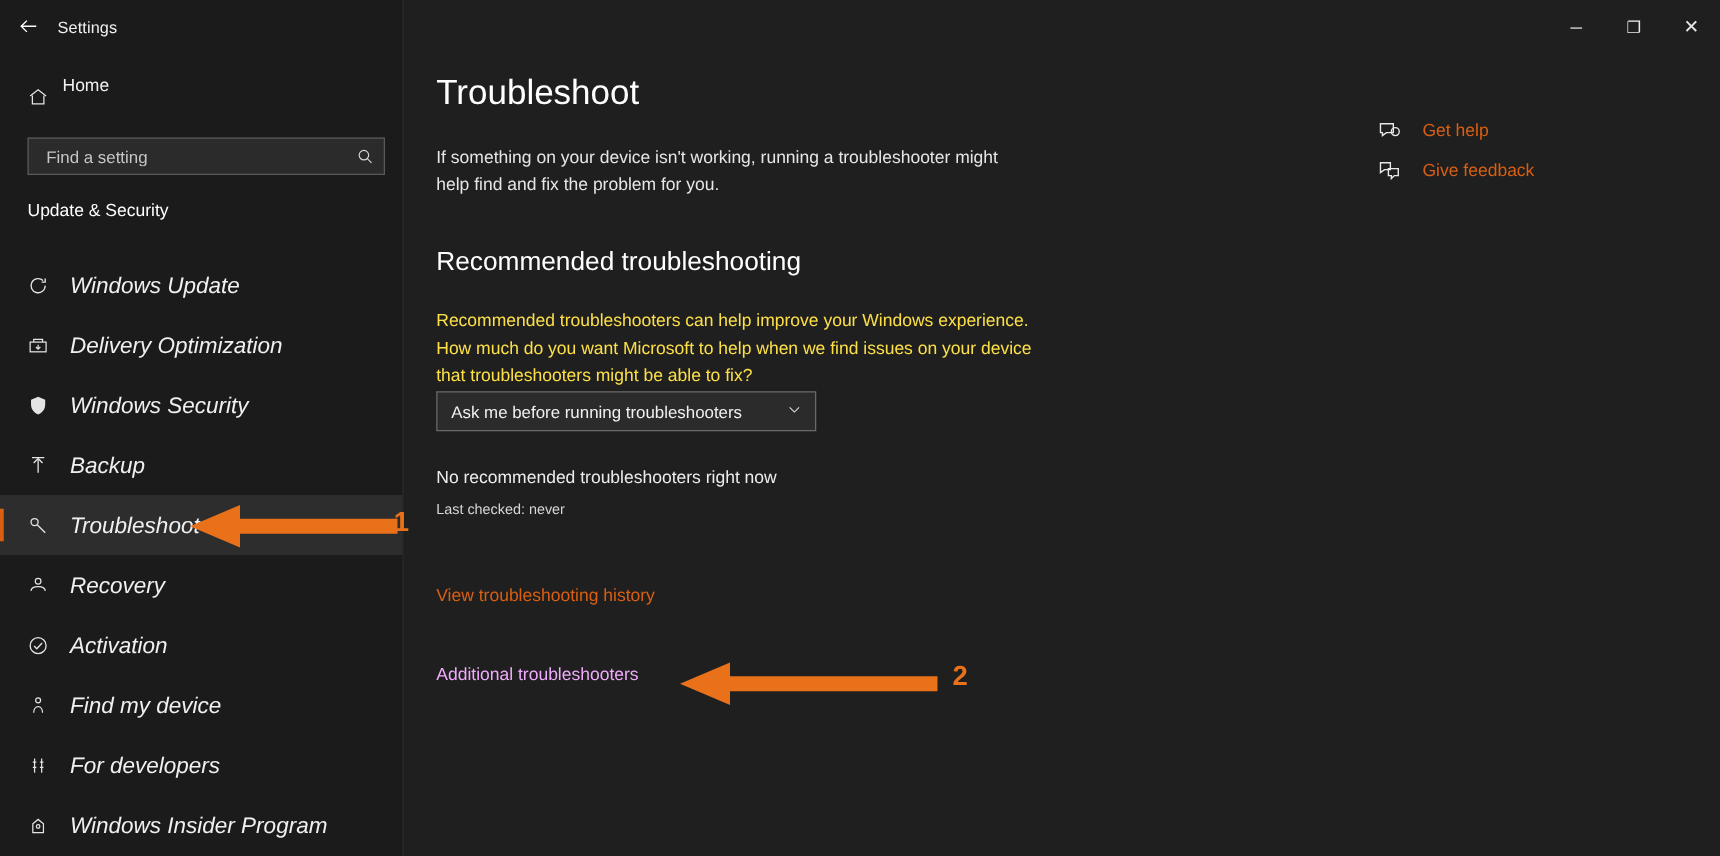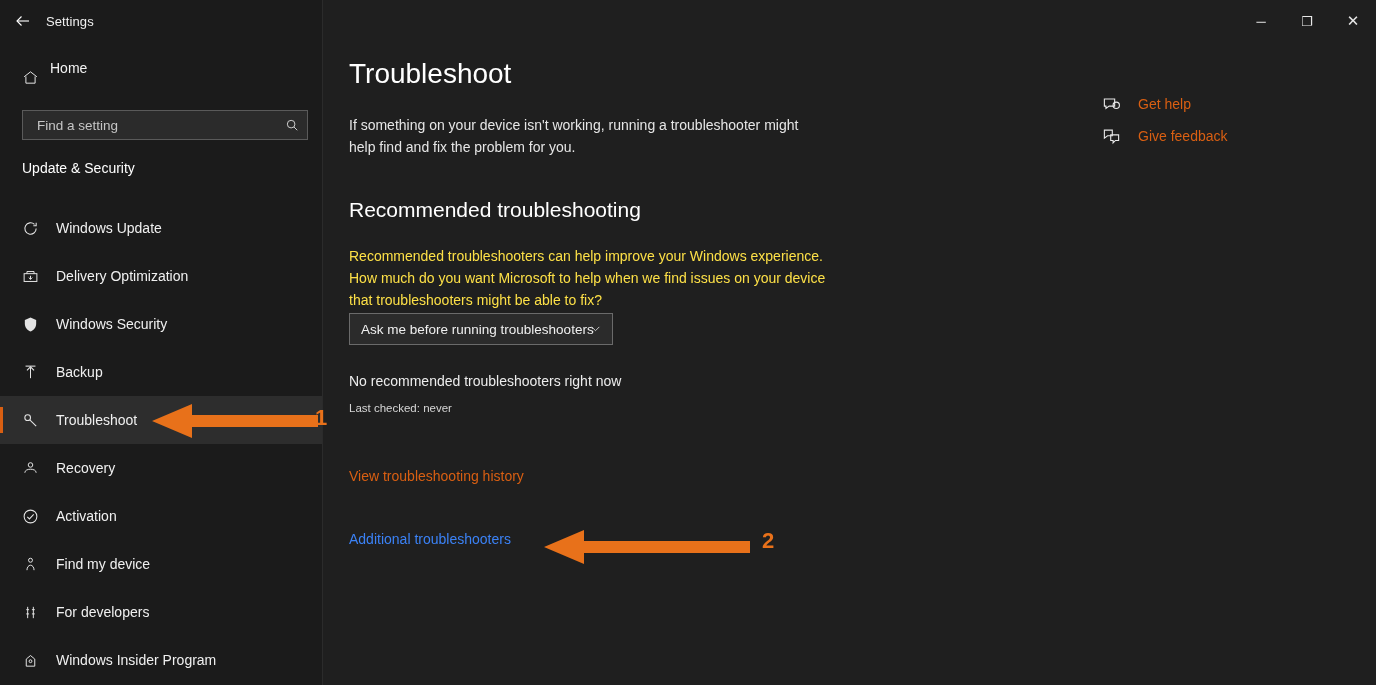--- a/index.html
+++ b/index.html
@@ -135,23 +135,24 @@
     padding-left: 22px;
     box-sizing: border-box;
   }
   .nav-item .ic {
     width: 30px;
     display: flex;
     align-items: center;
     color: #e4e4e4;
   }
   .nav-item .lb {
-    font-size: 14px;
+    font-size: 18px;
     color: #f0f0f0;
     margin-left: 4px;
+    font-style: italic;
   }
   .nav-item.selected {
     background: #2d2d2d;
   }
   .nav-item.selected::before {
     content: "";
     position: absolute;
     left: 0; top: 11px;
     width: 3px;
     height: 26px;
@@ -196,21 +197,21 @@
     left: 27px;
     width: 480px;
     font-size: 14px;
     line-height: 22px;
     color: #fde047;
   }
   .combo {
     position: absolute;
     top: 313px;
     left: 27px;
-    width: 264px;
+    width: 304px;
     height: 32px;
     background: #2b2b2b;
     border: 1px solid #6a6a6a;
     box-sizing: border-box;
     display: flex;
     align-items: center;
     color: #f0f0f0;
     font-size: 13.5px;
     padding-left: 11px;
   }
@@ -241,21 +242,21 @@
     left: 27px;
     font-size: 14px;
     color: #d95f12;
     text-decoration: none;
   }
   .link2 {
     position: absolute;
     top: 531px;
     left: 27px;
     font-size: 14px;
-    color: #3b82f6;
+    color: #f0abfc;
     text-decoration: none;
   }
 
   
   .help-block {
     position: absolute;
     top: 88px;
     left: 780px;
     text-align: right;
   }

